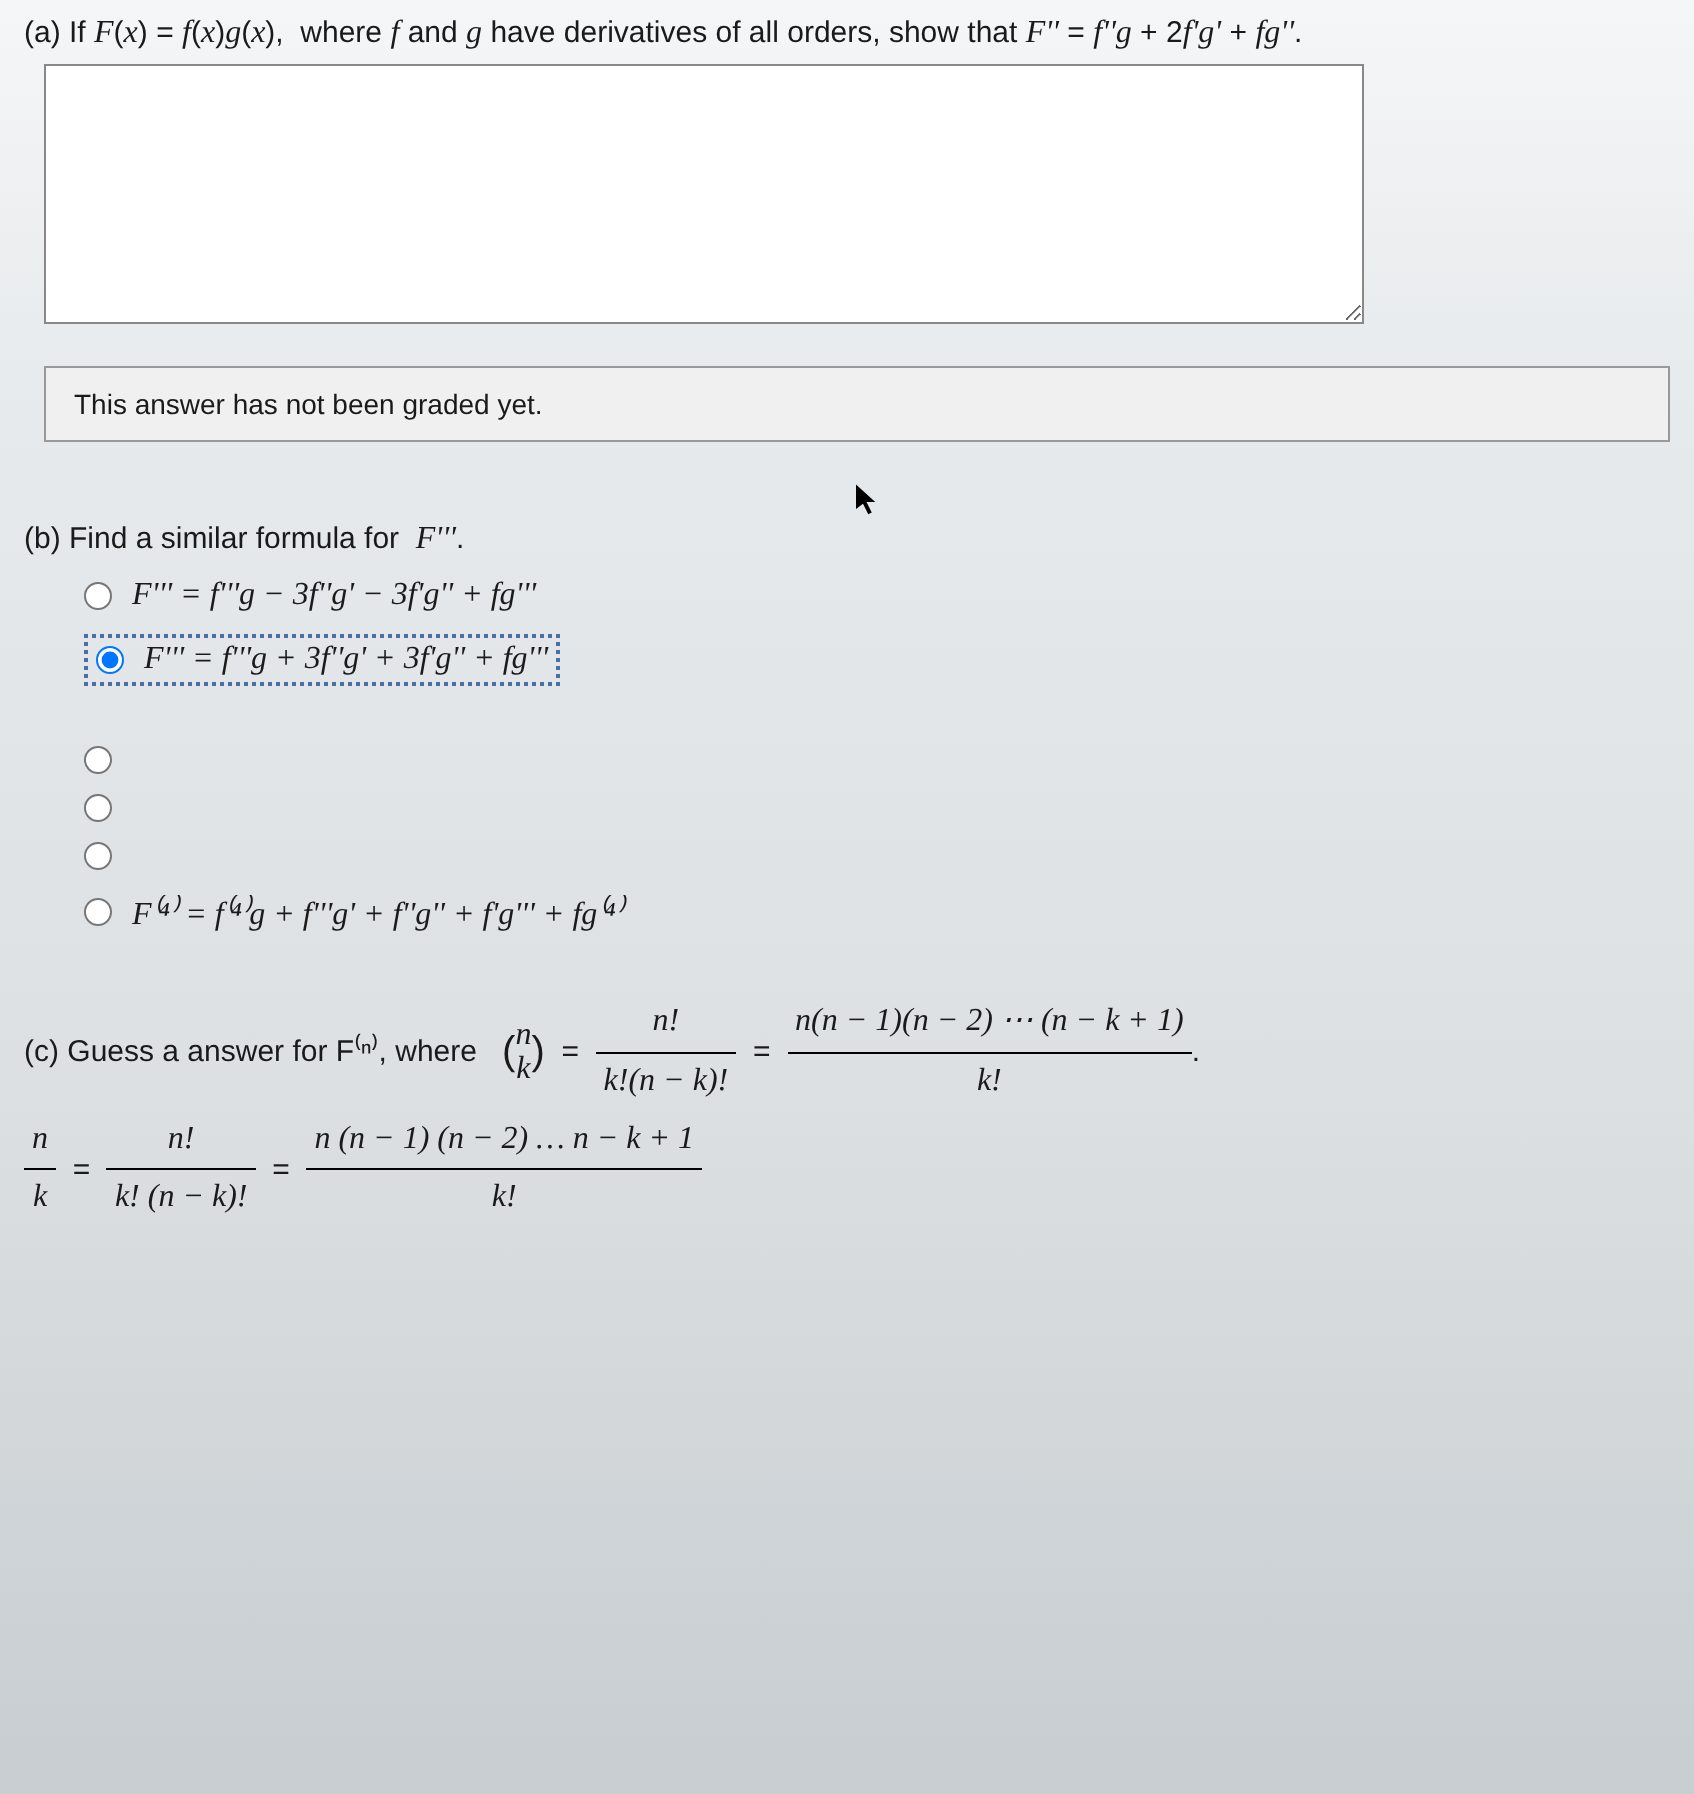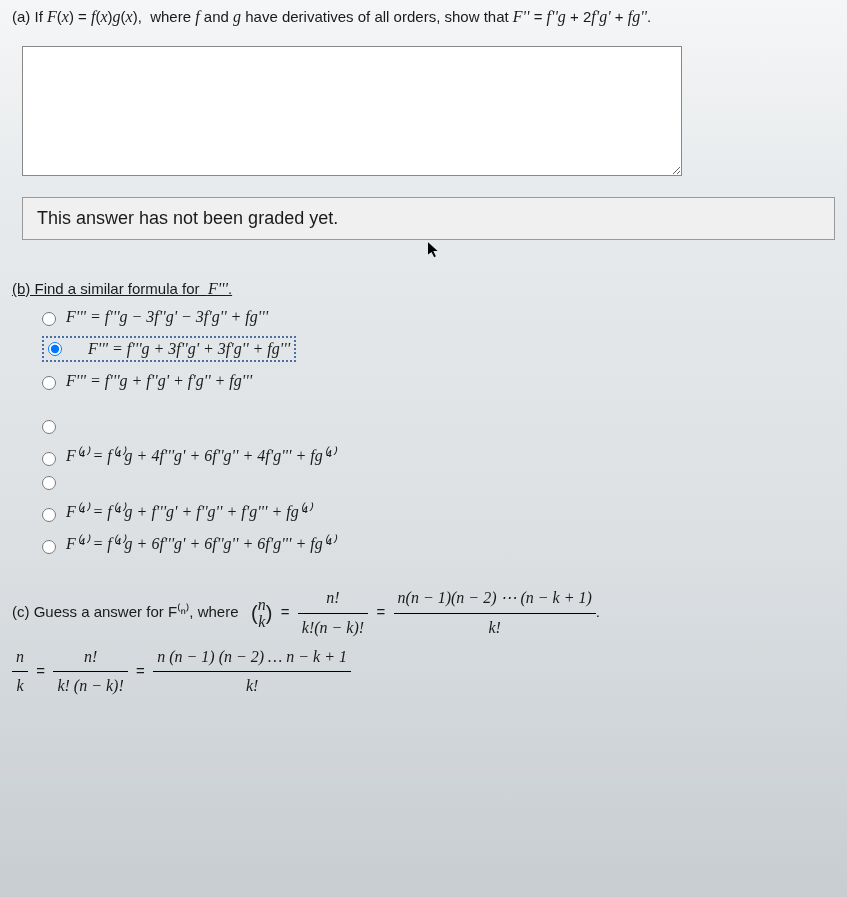--- a/index.html
+++ b/index.html
@@ -15,69 +15,67 @@
       background: #e8ebed;
       background: linear-gradient(180deg, #f5f6f7 0%, #e8ebed 20%, #dce0e3 60%, #c8cdd1 100%);
       width: 100%;
       min-height: 100%;
       padding: 8px 12px;
       font-size: 14px;
       color: #1a1a1a;
     }
     .problem-header {
       font-size: 15px;
-      margin-bottom: 20px;
+      margin-bottom: 6px;
     }
     .textarea-box {
       width: 660px;
       height: 130px;
       border: 1px solid #888;
       background: #fff;
       margin-left: 10px;
       margin-bottom: 18px;
       resize: both;
       padding: 4px;
       font-family: inherit;
       font-size: 13px;
     }
     .status-box {
       border: 1px solid #999;
       background: #f0f0f0;
       padding: 10px 14px;
       margin-left: 10px;
       margin-bottom: 40px;
-      font-size: 18px;
+      font-size: 14px;
     }
     .section-label {
       font-size: 15px;
       margin-bottom: 10px;
       margin-top: 8px;
-      text-decoration: underline;
     }
     .radio-group {
       margin-left: 30px;
       margin-bottom: 30px;
     }
     .radio-row {
       display: flex;
-      align-items: flex-end;
+      align-items: center;
       margin-bottom: 10px;
       font-size: 15px;
     }
     .radio-row input[type="radio"] {
       margin-right: 10px;
       width: 14px;
       height: 14px;
     }
     .selected-box {
       border: 2px dotted #4a6fa5;
       padding: 2px 4px;
       display: inline-flex;
       align-items: center;
-      gap: 16px;
     }
     .math {
       font-style: italic;
       font-family: 'Times New Roman', serif;
       font-size: 16px;
     }
     .frac {
       display: inline-block;
       vertical-align: middle;
       text-align: center;
@@ -139,45 +137,36 @@
     <div class="radio-row">
       <input type="radio" name="b1" style="">
       <span class="math">F''' = f'''g − 3f''g' − 3f'g'' + fg'''</span>
     </div>
     <div class="radio-row">
       <span class="selected-box">
         <input type="radio" name="b1" checked="" style="">
         <span class="math">F''' = f'''g + 3f''g' + 3f'g'' + fg'''</span>
       </span>
     </div>
-    <div class="radio-row">
-      <input type="radio" name="b1" style="">
-      <span class="math">F''' = f'''g + f''g' + f'g'' + fg'''</span>
-    </div>
   </div>
 
 
   <div class="radio-group">
     <div class="radio-row">
       <input type="radio" name="b2" style="">
     </div>
     <div class="radio-row">
       <input type="radio" name="b2" style="">
-      <span class="math">F⁽⁴⁾ = f⁽⁴⁾g + 4f'''g' + 6f''g'' + 4f'g''' + fg⁽⁴⁾</span>
     </div>
     <div class="radio-row">
       <input type="radio" name="b2" style="">
     </div>
     <div class="radio-row">
       <input type="radio" name="b2" style="">
       <span class="math">F⁽⁴⁾ = f⁽⁴⁾g + f'''g' + f''g'' + f'g''' + fg⁽⁴⁾</span>
-    </div>
-    <div class="radio-row">
-      <input type="radio" name="b2" style="">
-      <span class="math">F⁽⁴⁾ = f⁽⁴⁾g + 6f'''g' + 6f''g'' + 6f'g''' + fg⁽⁴⁾</span>
     </div>
   </div>
 
   <div class="part-c">
     <span>(c) Guess a answer for F⁽ⁿ⁾, where</span>
     &nbsp;
     <span class="binom">(</span><span class="binom-inner"><span class="math">n</span><br><span class="math">k</span></span><span class="binom">)</span>
     &nbsp;=&nbsp;
     <span class="frac">
       <span class="num math">n!</span>

